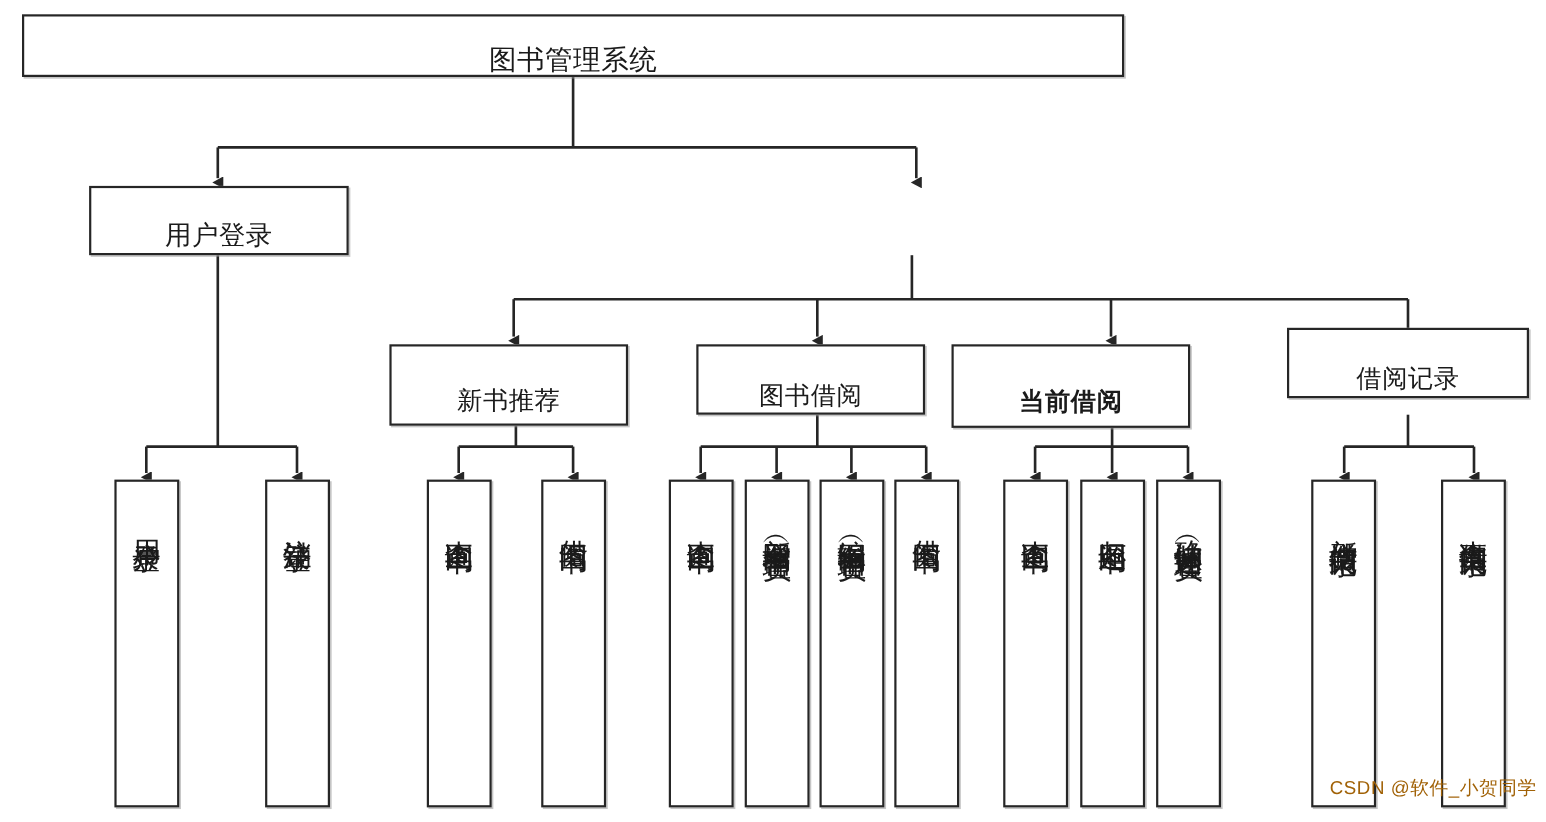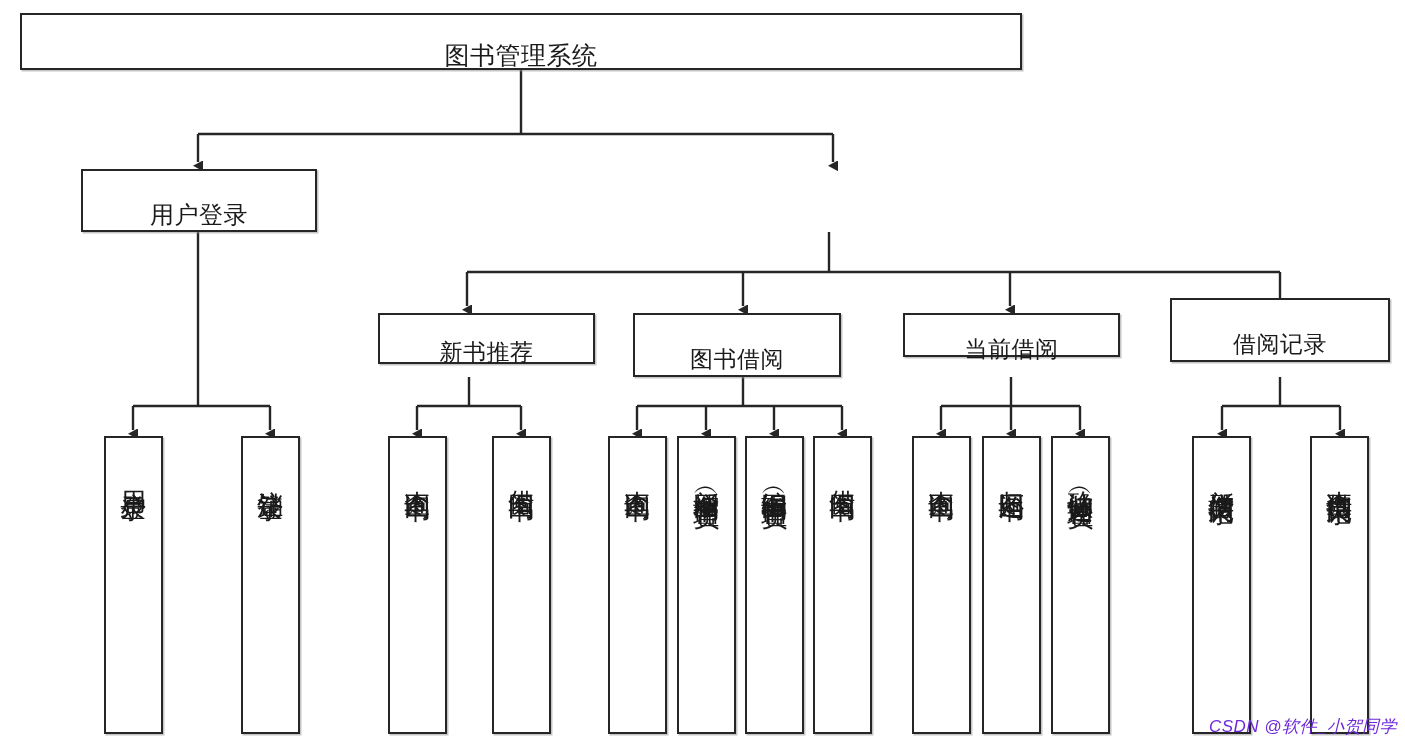--- a/index.html
+++ b/index.html
@@ -62,28 +62,27 @@
     line-height: 1.02;
     letter-spacing: 2px;
     white-space: nowrap;
     height: auto;
     max-height: 100%;
   }
   .leaf-mid .label { }
   .watermark {
     position: absolute;
     right: 8px;
-    bottom: 9px;
+    bottom: 19px;
     font-size: 17px;
-    color: #6d28d9;
+    color: #a16207;
     letter-spacing: 0.5px;
     white-space: nowrap;
     z-index: 8;
     font-family: "Liberation Sans", "DejaVu Sans", sans-serif;
-    font-style: italic;
   }
 </style>
 </head>
 <body>
 
 <div id="canvas">
 
   <svg class="edges" viewBox="0 0 1405 747" xmlns="http://www.w3.org/2000/svg">
     <defs>
       <marker id="arrow" markerWidth="10" markerHeight="12" refX="1.2" refY="5.4" orient="auto" markerUnits="userSpaceOnUse">
@@ -136,27 +135,27 @@
   </svg>
 
   <div class="node node-root" style="left:20px; top:13px; width:1002px; height:57px;">
     <span class="label">图书管理系统</span>
   </div>
 
   <div class="node node-l1" style="left:81px; top:169px; width:236px; height:63px;">
     <span class="label">用户登录</span>
   </div>
 
-  <div class="node node-l2" style="left:378px; top:313px; width:217px; height:51px;align-items:center;">
+  <div class="node node-l2" style="left:354px; top:313px; width:217px; height:74px;align-items:center;">
     <span class="label">新书推荐</span>
   </div>
   <div class="node node-l2" style="left:633px; top:313px; width:208px; height:64px;">
     <span class="label">图书借阅</span>
   </div>
-  <div class="node node-l2" style="left:903px; top:313px; width:217px; height:44px;">
+  <div class="node node-l2" style="left:865px; top:313px; width:217px; height:76px;font-weight:bold;">
     <span class="label">当前借阅</span>
   </div>
   <div class="node node-l2" style="left:1170px; top:298px; width:220px; height:64px;">
     <span class="label">借阅记录</span>
   </div>
 
   <div class="node node-leaf" style="left:104px; top:436px; width:59px; height:298px;">
     <span class="label">用户登录</span>
   </div>
   <div class="node node-leaf" style="left:241px; top:436px; width:59px; height:298px;">

